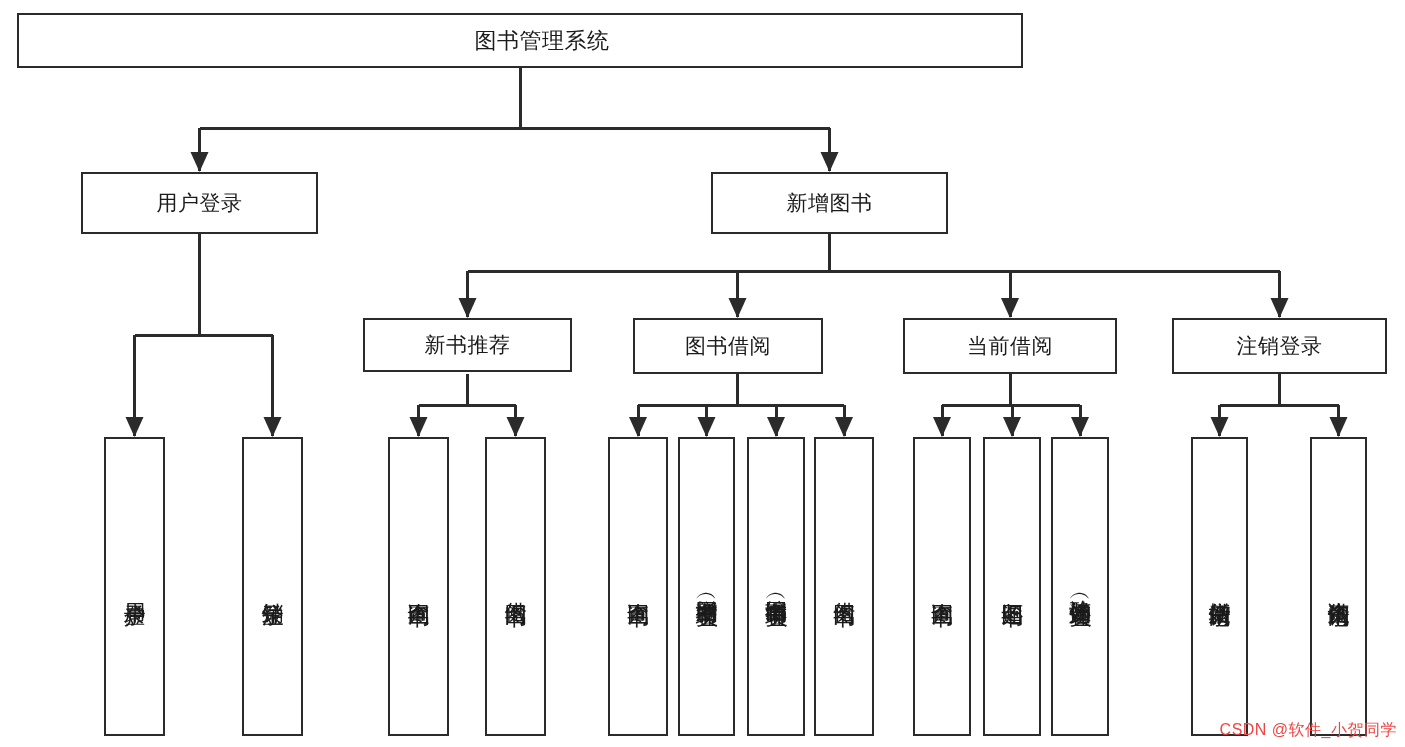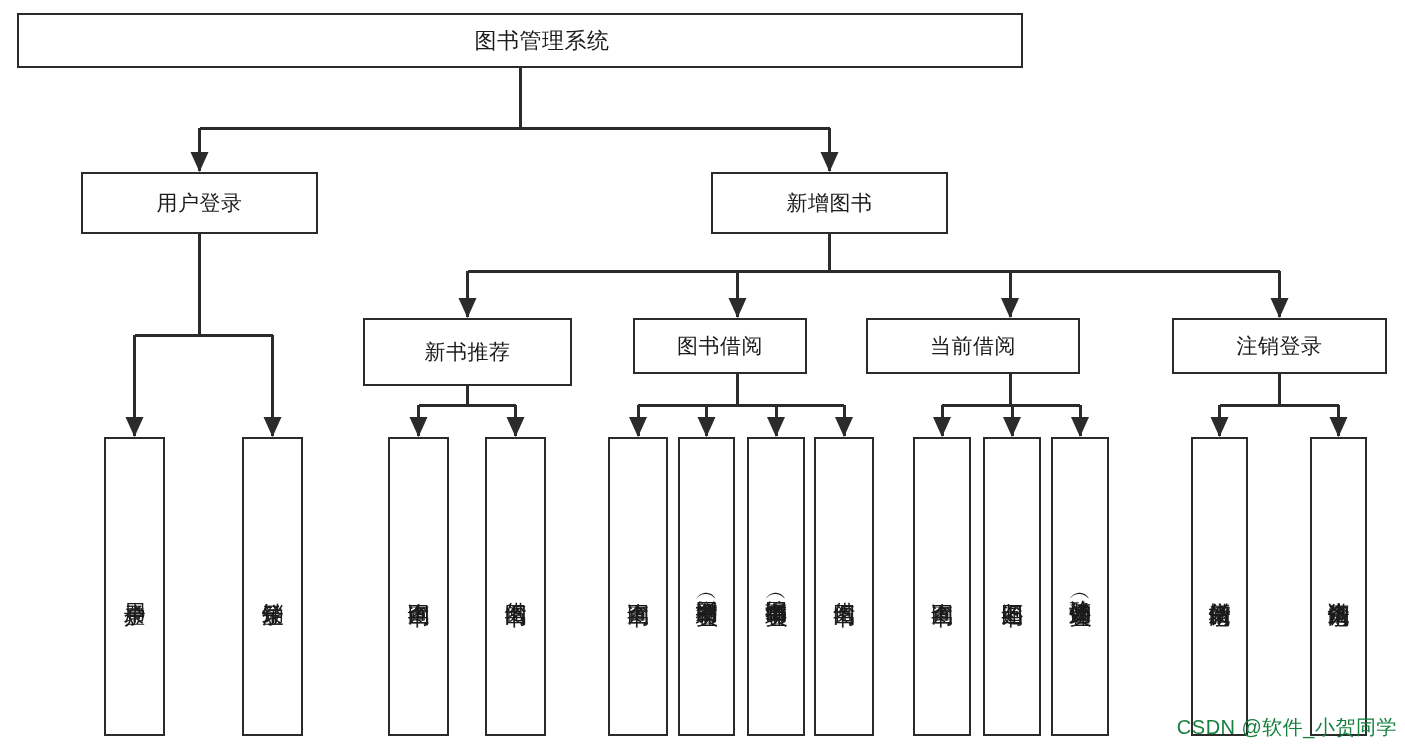--- a/index.html
+++ b/index.html
@@ -58,22 +58,22 @@
     text-orientation: upright;
     font-size: 22px;
     line-height: 1.12;
     letter-spacing: 1px;
     white-space: nowrap;
   }
   .watermark {
     position: absolute;
     right: 8px;
     bottom: 6px;
-    font-size: 20px;
-    color: #15803d;
+    font-size: 16px;
+    color: #ef4444;
     letter-spacing: 0.5px;
     white-space: nowrap;
     pointer-events: none;
   }
 </style>
 </head>
 <body>
 
 <div id="diagram-root">
   <svg class="edges" id="edge-layer" viewBox="0 0 1405 747" preserveAspectRatio="none" aria-hidden="true">
@@ -133,27 +133,27 @@
   <div id="node-layer">
       <div class="node horizontal root" style="left: 17px; top: 13px; width: 1006px; height: 55px; padding-left: 44px;">
         <span class="node-label">图书管理系统</span>
       </div>
       <div class="node horizontal" style="left: 81px; top: 172px; width: 237px; height: 62px;">
         <span class="node-label">用户登录</span>
       </div>
       <div class="node horizontal" style="left: 711px; top: 172px; width: 237px; height: 62px;">
         <span class="node-label">新增图书</span>
       </div>
-      <div class="node horizontal" style="left: 363px; top: 318px; width: 209px; height: 68px;">
+      <div class="node horizontal" style="left: 363px; top: 318px; width: 209px; height: 54px;">
         <span class="node-label">新书推荐</span>
       </div>
-      <div class="node horizontal" style="left: 633px; top: 318px; width: 174px; height: 56px;">
+      <div class="node horizontal" style="left: 633px; top: 318px; width: 190px; height: 56px;">
         <span class="node-label">图书借阅</span>
       </div>
-      <div class="node horizontal" style="left: 866px; top: 318px; width: 214px; height: 56px;">
+      <div class="node horizontal" style="left: 903px; top: 318px; width: 214px; height: 56px;">
         <span class="node-label">当前借阅</span>
       </div>
       <div class="node horizontal" style="left: 1172px; top: 318px; width: 215px; height: 56px;">
         <span class="node-label">注销登录</span>
       </div>
       <div class="node vertical" style="left: 104px; top: 437px; width: 61px; height: 299px;">
         <span class="node-label">用户登录</span>
       </div>
       <div class="node vertical" style="left: 242px; top: 437px; width: 61px; height: 299px;">
         <span class="node-label">注销登录</span>

